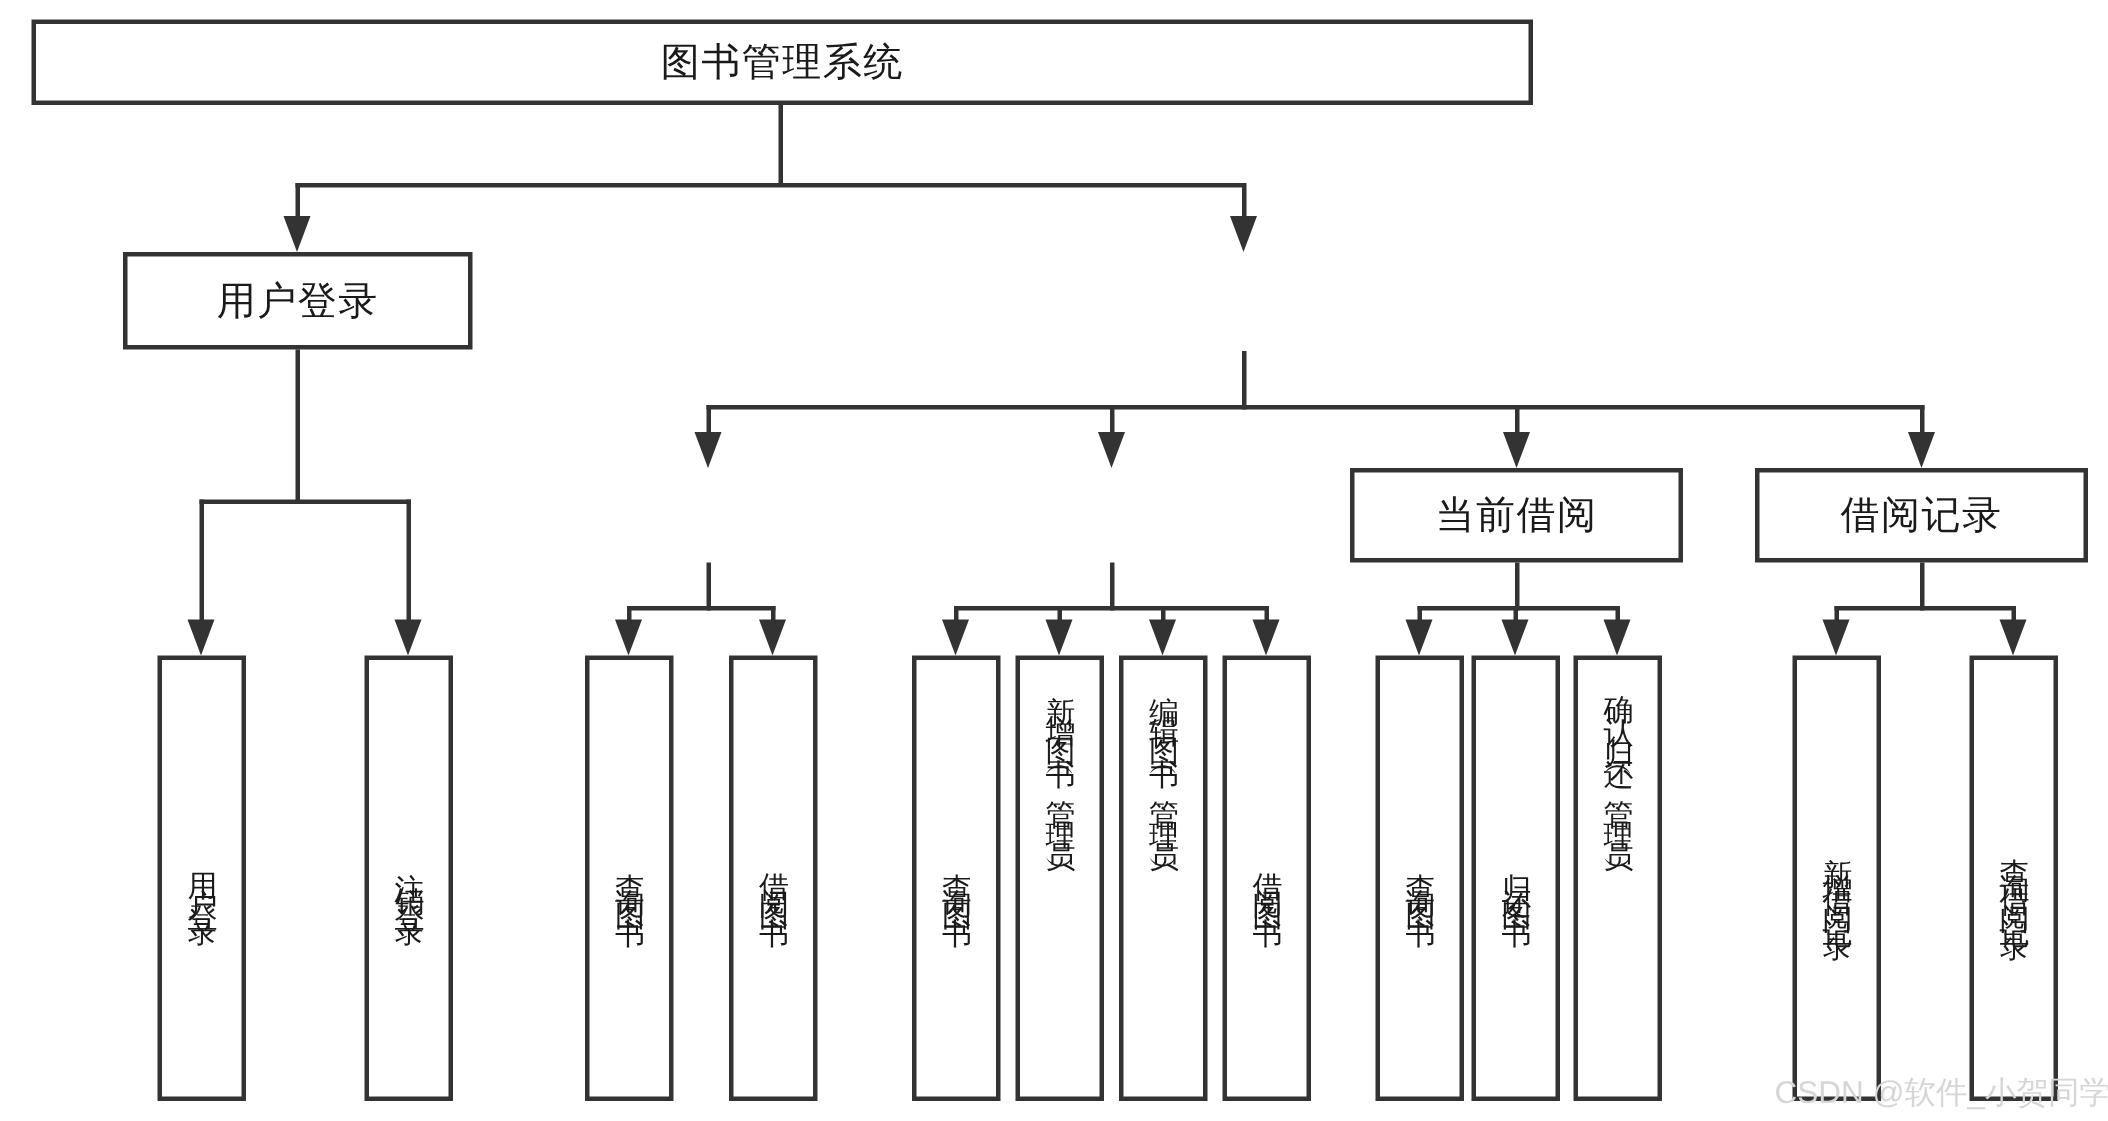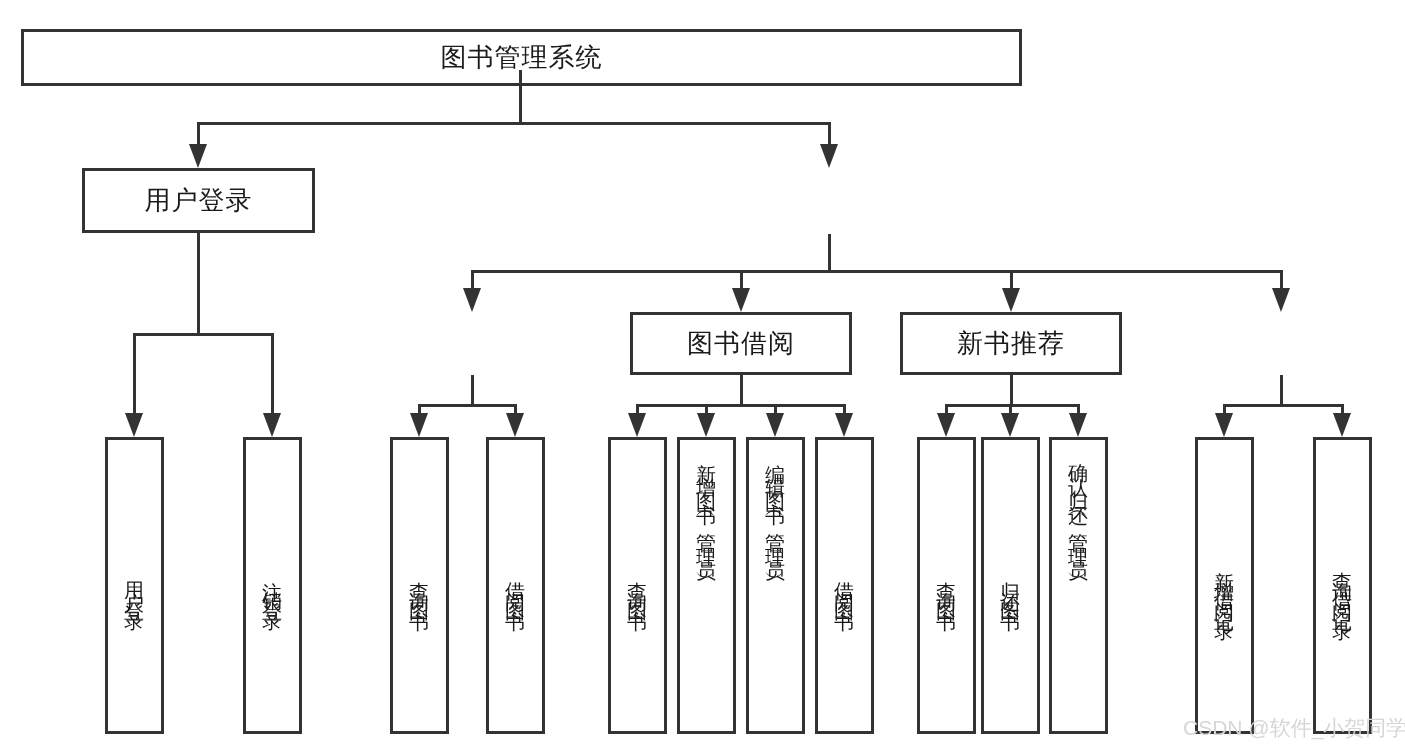--- a/index.html
+++ b/index.html
@@ -56,21 +56,21 @@
     color: var(--watermark);
     white-space: nowrap;
     z-index: 10;
   }
 </style>
 </head>
 <body>
 
 <div class="canvas">
 
-  <div class="box" style="left:21px; top:13px; width:1001px; height:57px;margin-top:16px;">
+  <div class="box" style="left:21px; top:13px; width:1001px; height:57px;">
     <span class="h-label">图书管理系统</span>
   </div>
 
   <div class="vline" style="left:519px; top:70px; height:52px;"></div>
   <div class="hline" style="left:197px; top:122px; width:633px;"></div>
 
   <div class="vline" style="left:197px; top:122px; height:26px;"></div>
   <div class="ahead" style="left:189px; top:144px;"></div>
   <div class="vline" style="left:828px; top:122px; height:26px;"></div>
   <div class="ahead" style="left:820px; top:144px;"></div>
@@ -90,25 +90,25 @@
   <div class="hline" style="left:471px; top:270px; width:812px;"></div>
   <div class="vline" style="left:471px; top:270px; height:22px;"></div>
   <div class="ahead" style="left:463px; top:288px;"></div>
   <div class="vline" style="left:740px; top:270px; height:22px;"></div>
   <div class="ahead" style="left:732px; top:288px;"></div>
   <div class="vline" style="left:1010px; top:270px; height:22px;"></div>
   <div class="ahead" style="left:1002px; top:288px;"></div>
   <div class="vline" style="left:1280px; top:270px; height:22px;"></div>
   <div class="ahead" style="left:1272px; top:288px;"></div>
 
-  <div class="box" style="left:630px; top:312px; width:222px; height:63px;">
-    <span class="h-label">图书借阅</span>
+  <div class="box" style="left:900px; top:312px; width:222px; height:63px;">
+    <span class="h-label">当前借阅</span>
   </div>
-  <div class="box" style="left:900px; top:312px; width:222px; height:63px;">
-    <span class="h-label">新书推荐</span>
+  <div class="box" style="left:1170px; top:312px; width:222px; height:63px;">
+    <span class="h-label">借阅记录</span>
   </div>
 
   <div class="vline" style="left:471px; top:375px; height:32px;"></div>
   <div class="hline" style="left:418px; top:404px; width:99px;"></div>
   <div class="vline" style="left:418px; top:404px; height:13px;"></div>
   <div class="ahead" style="left:410px; top:413px;"></div>
   <div class="vline" style="left:514px; top:404px; height:13px;"></div>
   <div class="ahead" style="left:506px; top:413px;"></div>
 
   <div class="vline" style="left:740px; top:375px; height:32px;"></div>

